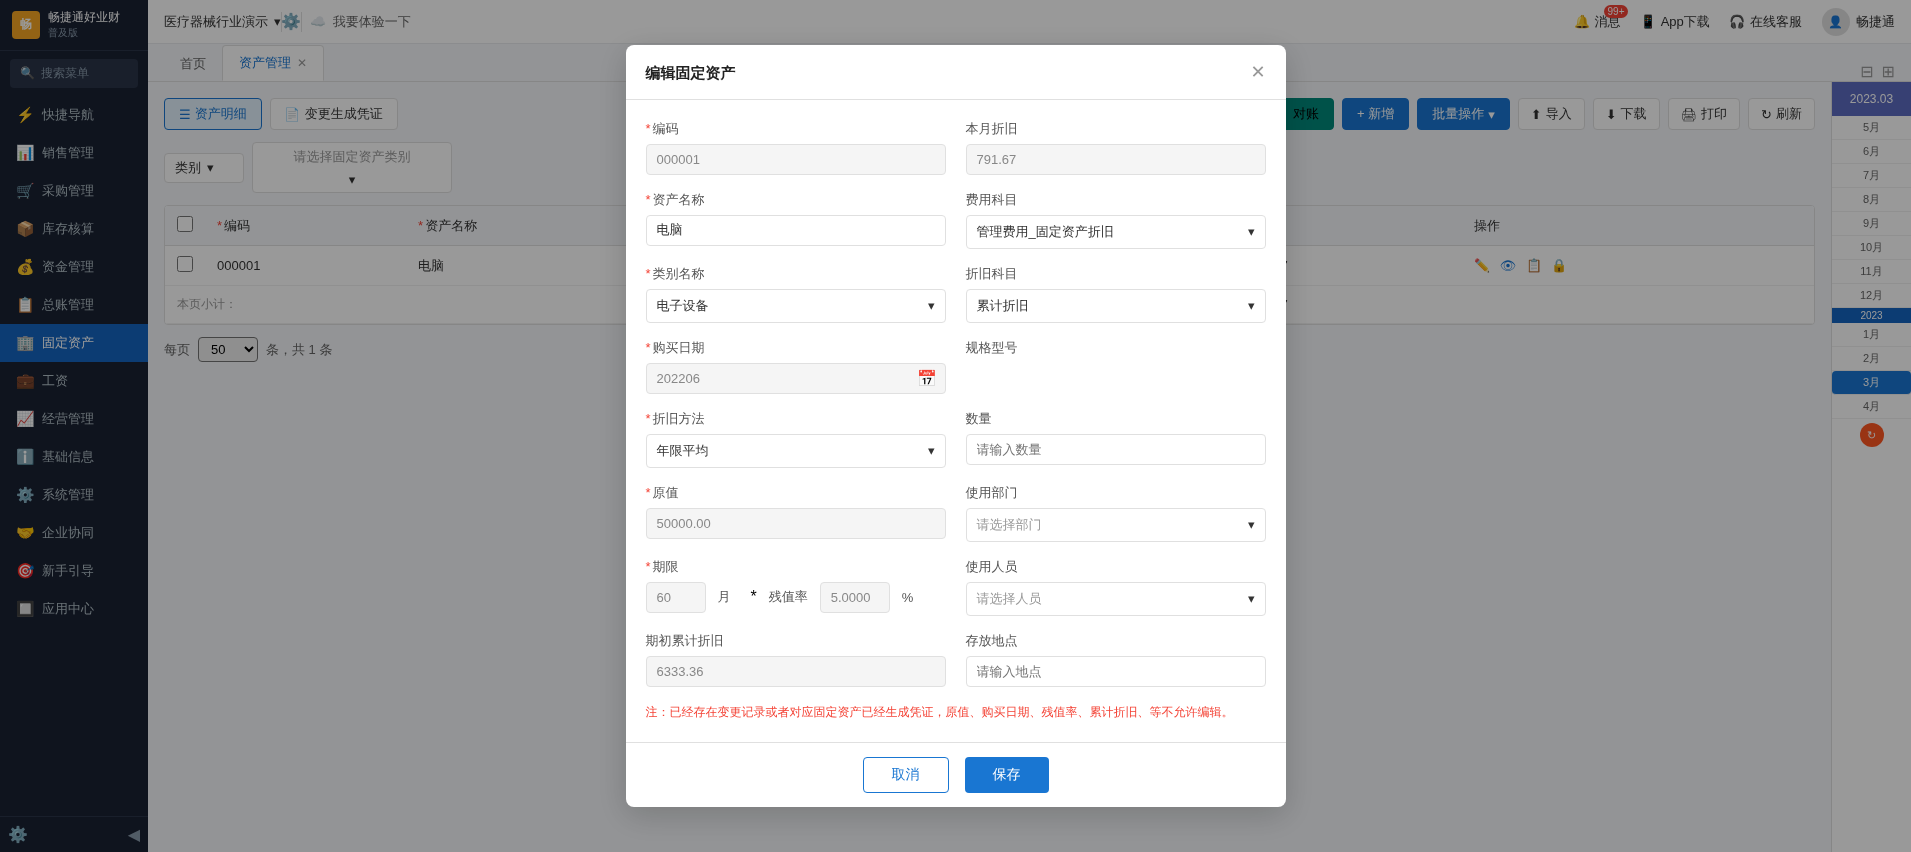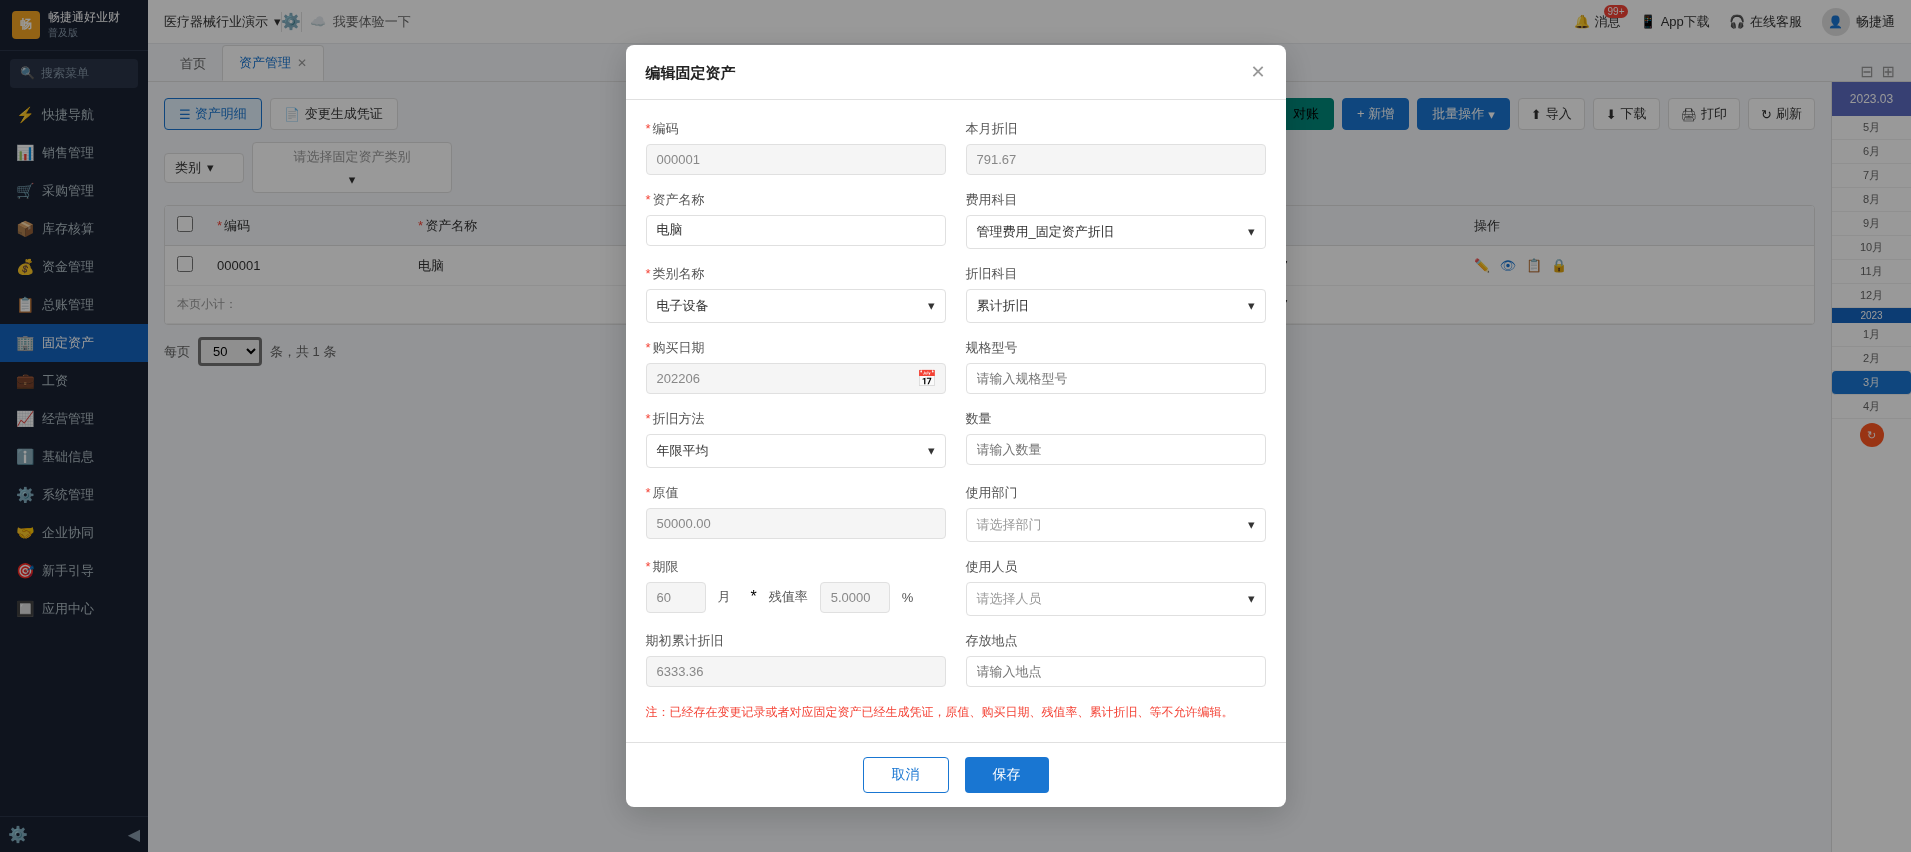--- a/index.html
+++ b/index.html
@@ -370,21 +370,21 @@
       background: #1976d2;
       border-radius: 4px;
       font-size: 14px;
       cursor: pointer;
     }
     .page-bottom {
       margin-top: 12px;
       display: flex; align-items: center; gap: 8px; font-size: 13px; color: #666;
     }
     .page-size-select {
-      border: 3px solid #737373; border-radius: 4px; padding: 3px 8px; font-size: 13px;
+      border: 1px solid #737373; border-radius: 4px; padding: 3px 8px; font-size: 13px;
     }
   </style>
 </head>
 <body>
 
 <div class="sidebar">
   <div class="sidebar-header">
     <div class="sidebar-logo">
       <span>畅</span>
     </div>
@@ -718,21 +718,20 @@
           <div style="position:relative; display:flex; align-items:center;">
             <input class="form-control readonly" type="text" style="padding-right: 30px;" readonly="" value="202206">
             <span style="position:absolute;right:8px;color:#999;">📅</span>
           </div>
         </div>
 
         <div class="form-group">
           <label class="form-label">
             <span>规格型号</span>
           </label>
-          <input class="form-control" type="text" placeholder="请输入规格型号" style="">
         </div>
 
         <div class="form-group">
           <label class="form-label">
             <span class="req">*</span>
             <span>折旧方法</span>
           </label>
           <div class="form-control-select">
             <span>年限平均</span>
             <span>▾</span>

